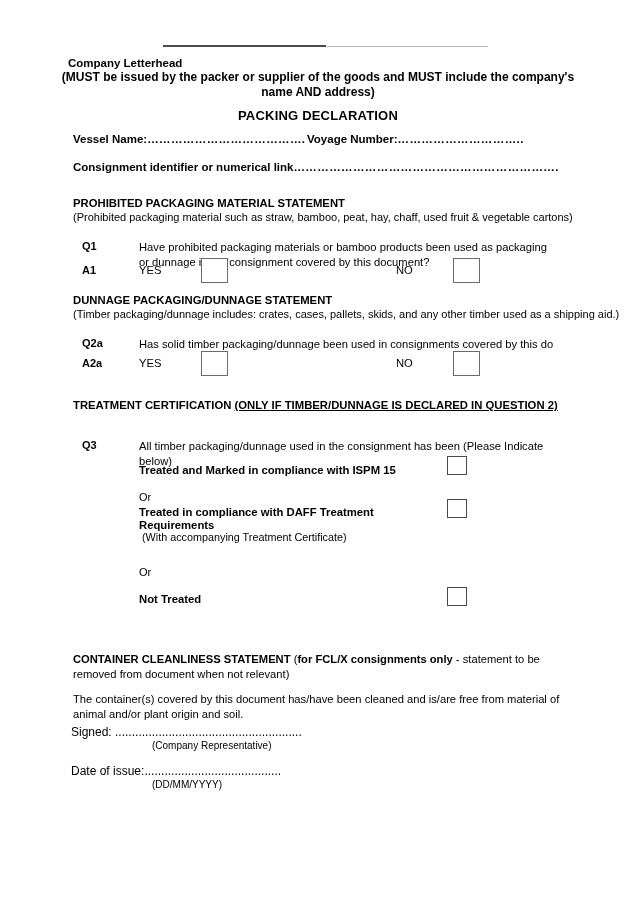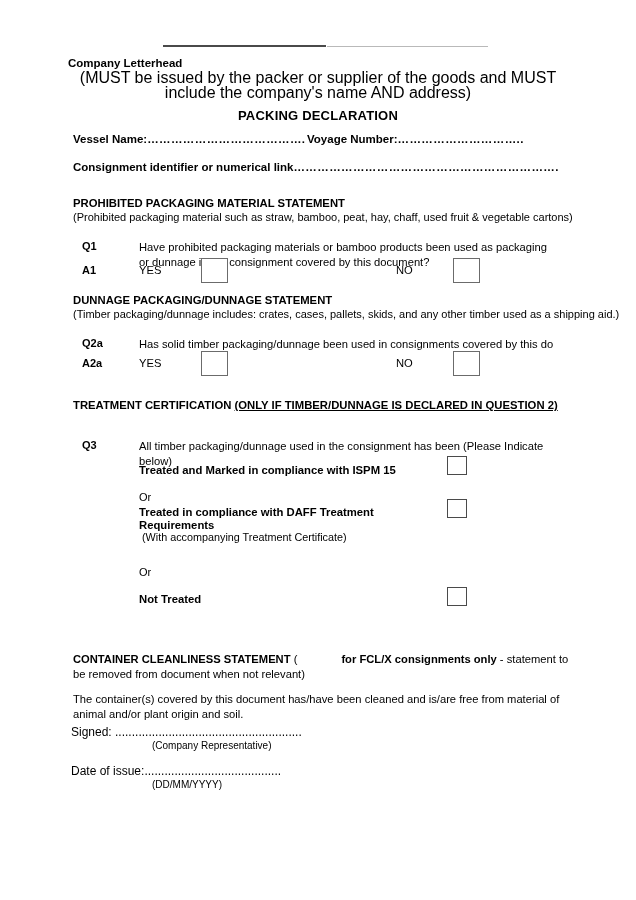--- a/index.html
+++ b/index.html
@@ -57,22 +57,22 @@
     font-size: 11.5px;
     font-weight: bold;
     line-height: 14px;
   }
   .letterhead-note {
     position: absolute;
     top: 70px;
     left: 60px;
     width: 516px;
     text-align: center;
-    font-size: 16px;
-    font-weight: normal;
+    font-size: 12px;
+    font-weight: bold;
     line-height: 15px;
   }
 
   .doc-title {
     position: absolute;
     top: 108px;
     left: 68px;
     width: 500px;
     text-align: center;
     font-size: 13px;
@@ -233,21 +233,21 @@
   <div class="abs bold-opt" style="top:518px; left:139px;">Requirements</div>
   <div class="abs paren-note" style="top:531px; left:142px;">(With accompanying Treatment Certificate)</div>
   <div class="checkbox sm" style="top:499px; left:447px; width:20px; height:19px;"></div>
 
   <div class="abs or-word" style="top:566px; left:139px;">Or</div>
 
   <div class="abs bold-opt" style="top:592px; left:139px;">Not Treated</div>
   <div class="checkbox sm" style="top:587px; left:447px; width:20px; height:19px;"></div>
 
   <div class="abs body-text" style="top:652px; left:73px; width:505px;">
-    <span style="font-weight:bold;">CONTAINER CLEANLINESS STATEMENT </span><span>(</span><span style="font-weight:bold;padding-left:44px;">for FCL/X consignments only</span><span> - statement to be removed from document when not relevant)</span>
+    <span style="font-weight:bold;">CONTAINER CLEANLINESS STATEMENT </span><span>(</span><span style="font-weight:bold;">for FCL/X consignments only</span><span> - statement to be removed from document when not relevant)</span>
   </div>
 
   <div class="abs body-text" style="top:692px; left:73px; width:505px;">The container(s) covered by this document has/have been cleaned and is/are free from material of animal and/or plant origin and soil.</div>
 
   <div class="abs sign-text" style="top:725px; left:71px;">
     <span>Signed:</span><span> ........................................................</span>
   </div>
   <div class="abs sign-sub" style="top:740px; left:152px;">(Company Representative)</div>
 
 

